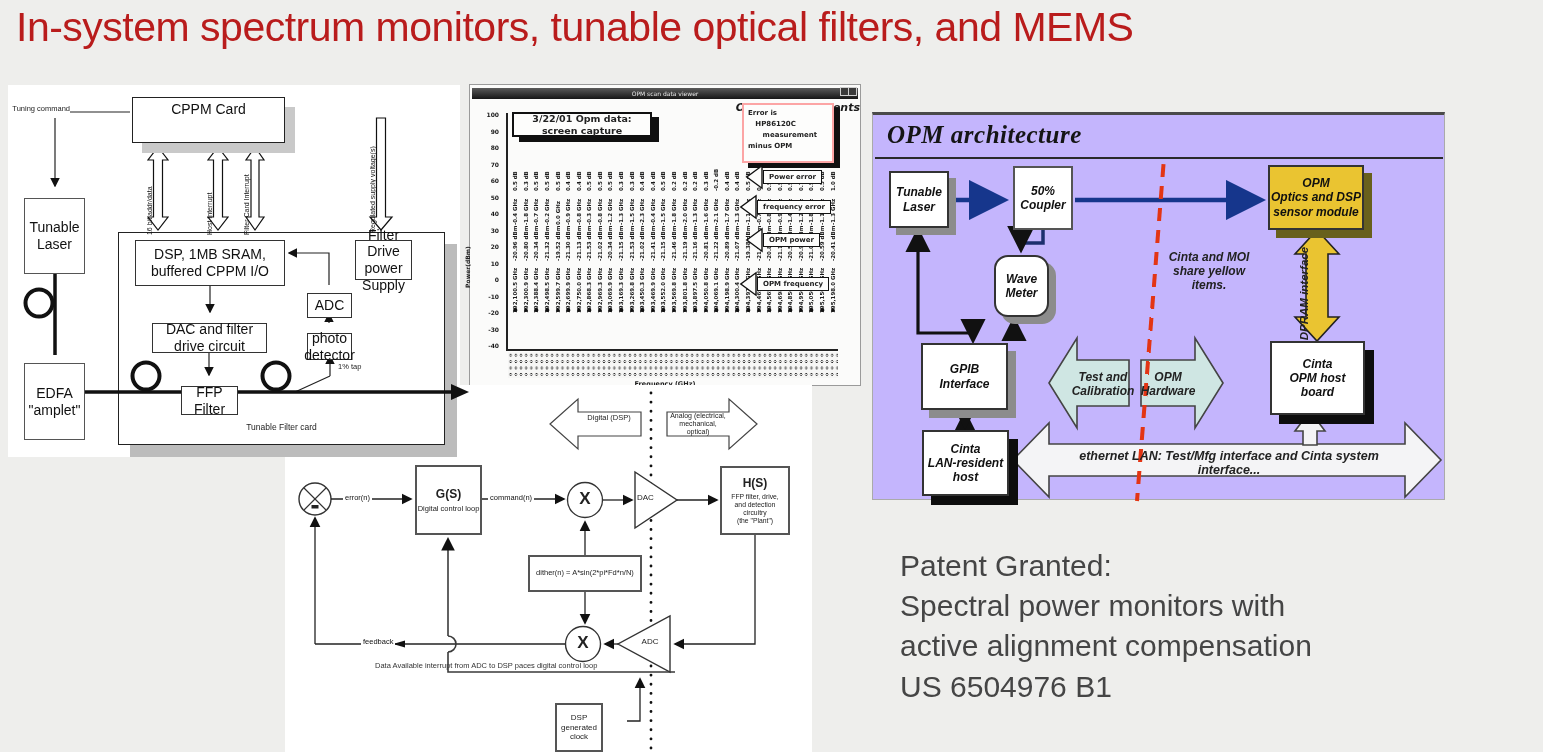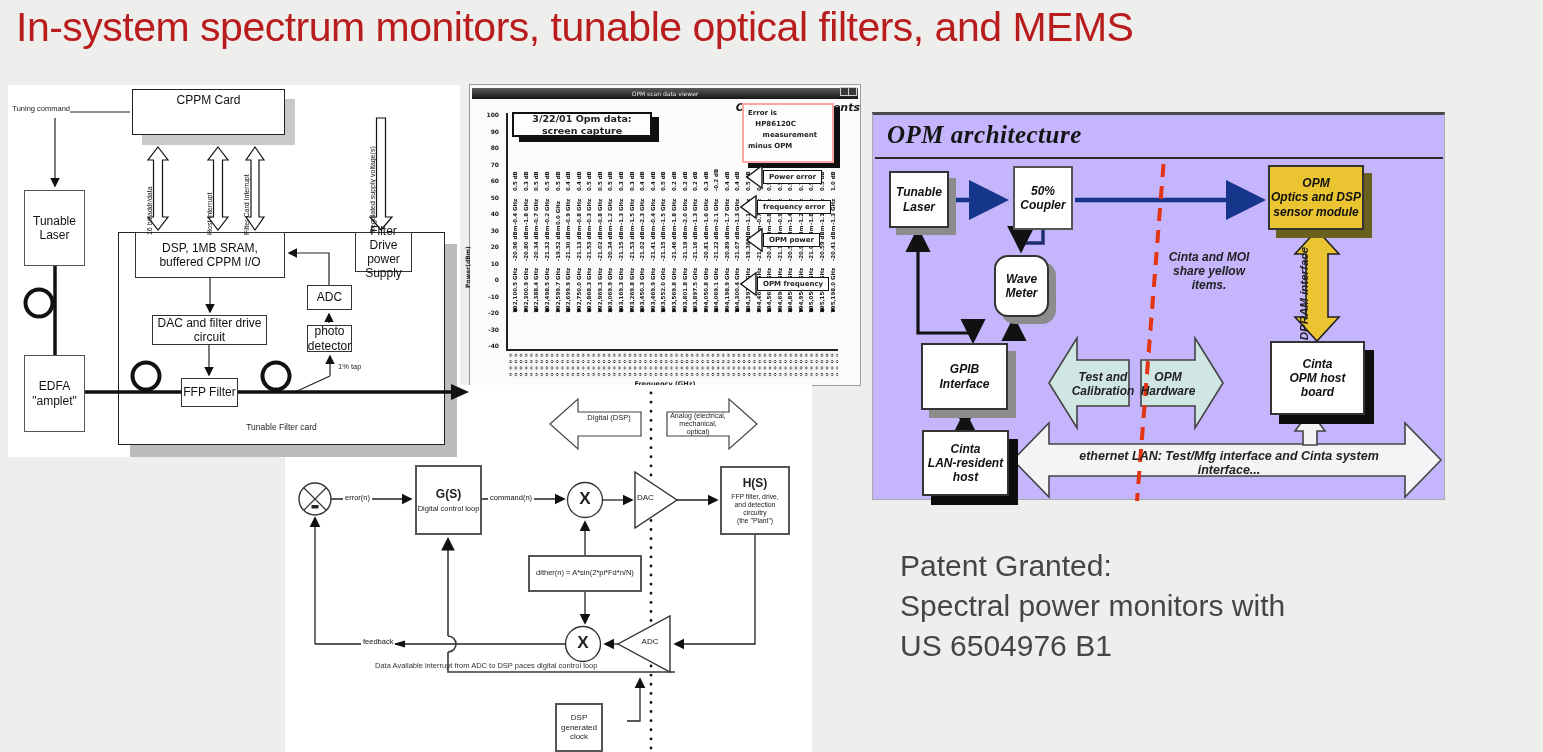--- a/index.html
+++ b/index.html
@@ -20,21 +20,21 @@
   #p4{left:285px;top:385px;width:527px;height:367px;background:#fff;}
 
   .box{position:absolute;box-sizing:border-box;background:#fff;border:1.5px solid #333;
        display:flex;align-items:center;justify-content:center;text-align:center;
        white-space:pre-line;line-height:1.18;}
   .lbl{position:absolute;box-sizing:border-box;line-height:1.15;}
   .rot{transform:rotate(-90deg);transform-origin:left bottom;white-space:nowrap;}
   svg{position:absolute;left:0;top:0;overflow:visible;}
 
   
-  #p1 .box{font-size:12px;color:#111;z-index:3;}
+  #p1 .box{font-size:14px;color:#111;z-index:3;margin-top:8px;}
   #card-face{left:110px;top:147px;width:327px;height:213px;border:1.5px solid #222;
              box-shadow:12px 12px 0 #bcbcbc;z-index:1;background:#fff;position:absolute;box-sizing:border-box;}
   #cppm{left:124px;top:4px;width:153px;height:46px;align-items:flex-start;padding-top:3px;
         box-shadow:10px 10px 0 #c9c9c9;border-color:#222;}
   #tl1{left:16px;top:105px;width:61px;height:76px;border-color:#555;}
   #edfa{left:16px;top:270px;width:61px;height:77px;border-color:#555;}
   #dsp1{left:127px;top:147px;width:150px;height:46px;}
   #fdps{left:347px;top:147px;width:57px;height:40px;font-size:8.5px;}
   #adc1{left:299px;top:200px;width:45px;height:25px;}
   #dacd{left:144px;top:230px;width:115px;height:30px;font-size:8.5px;}
@@ -594,14 +594,15 @@
   <div class="xl" style="left:288px;top:104px;">X</div>
   <div class="xl" style="left:286px;top:248px;">X</div>
   <div class="lbl" id="daclbl">DAC</div>
   <div class="lbl" id="adclbl">ADC</div>
   <div class="lbl" id="danote">Data Available interrupt from ADC to DSP paces digital control loop</div>
 </section>
 
 <div class="abs" id="patent">
   <div>Patent Granted:</div>
   <div>Spectral power monitors with</div>
+  <div>active alignment compensation</div>
   <div>US 6504976 B1</div>
 </div>
 
 </body></html>

